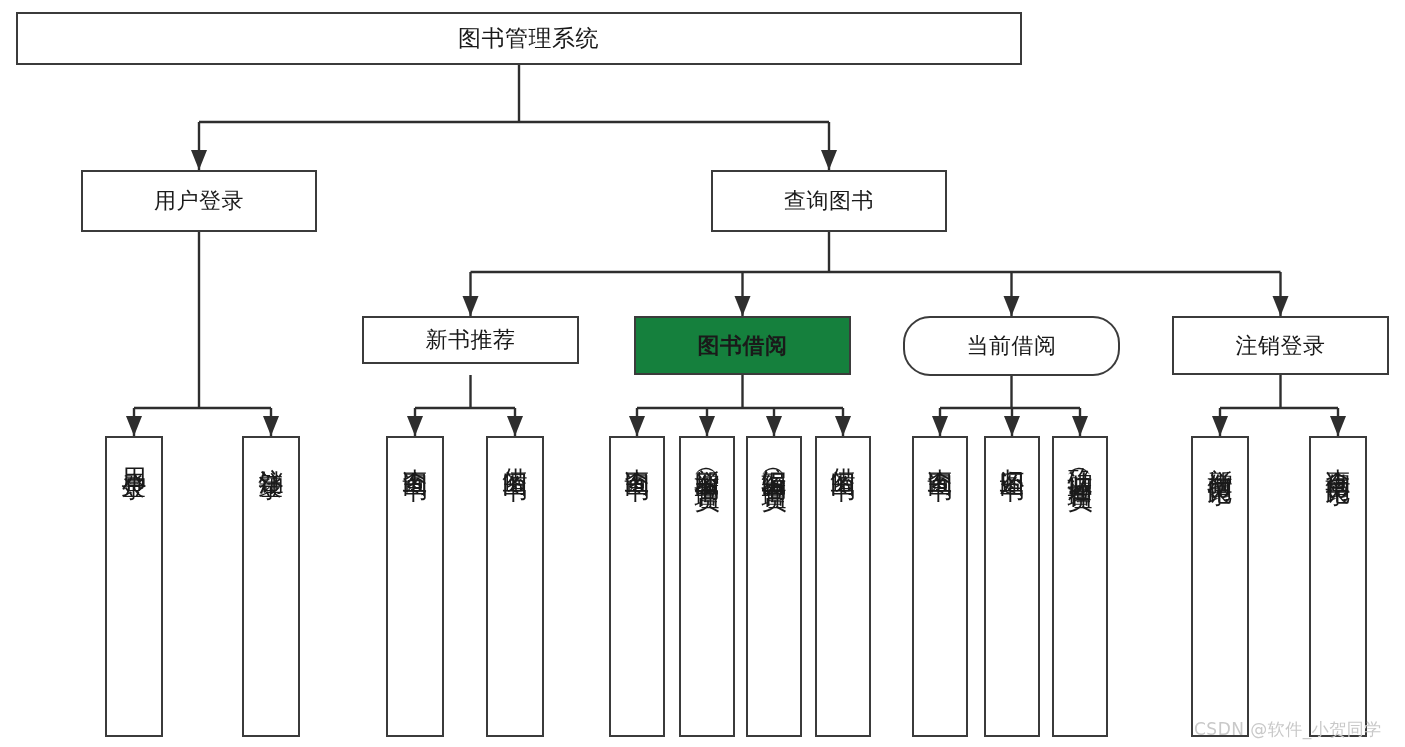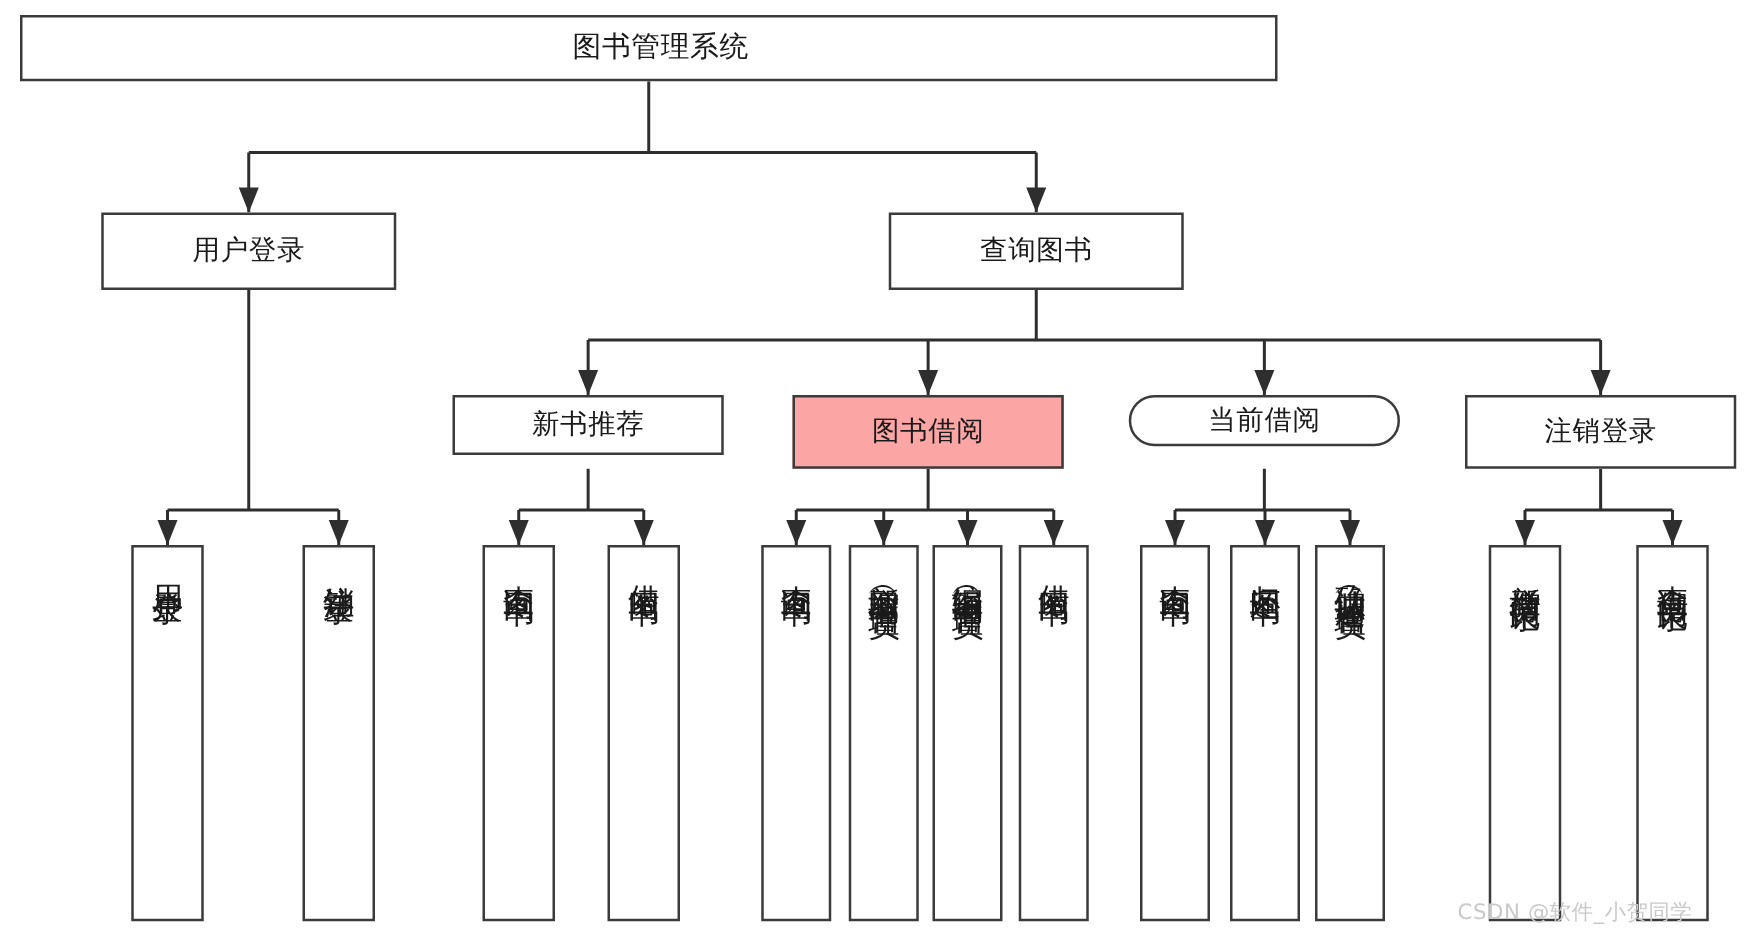--- a/index.html
+++ b/index.html
@@ -133,24 +133,24 @@
       </div>
       <div class="node horiz" style="left: 81px; top: 170px; width: 236px; height: 62px; border-color: rgb(59, 59, 59); background: rgb(255, 255, 255);">
         <span class="label">用户登录</span>
       </div>
       <div class="node horiz" style="left: 711px; top: 170px; width: 236px; height: 62px; border-color: rgb(59, 59, 59); background: rgb(255, 255, 255);">
         <span class="label">查询图书</span>
       </div>
       <div class="node horiz" style="left: 362px; top: 316px; width: 217px; height: 48px; border-color: rgb(59, 59, 59); background: rgb(255, 255, 255);">
         <span class="label">新书推荐</span>
       </div>
-      <div class="node horiz" style="left: 634px; top: 316px; width: 217px; height: 59px; border-color: rgb(59, 59, 59); background: #fca5a5;">
+      <div class="node horiz" style="left: 634px; top: 316px; width: 217px; height: 59px; border-color: rgb(59, 59, 59); background: #15803d; font-weight: bold;">
         <span class="label">图书借阅</span>
       </div>
-      <div class="node horiz" style="left: 903px; top: 316px; width: 217px; height: 41px; border-color: rgb(59, 59, 59); background: rgb(255, 255, 255); border-radius: 27px;">
+      <div class="node horiz" style="left: 903px; top: 316px; width: 217px; height: 60px; border-color: rgb(59, 59, 59); background: rgb(255, 255, 255); border-radius: 27px;">
         <span class="label">当前借阅</span>
       </div>
       <div class="node horiz" style="left: 1172px; top: 316px; width: 217px; height: 59px; border-color: rgb(59, 59, 59); background: rgb(255, 255, 255);">
         <span class="label">注销登录</span>
       </div>
       <div class="node vert" style="left: 105px; top: 436px; width: 58px; height: 301px; border-color: rgb(59, 59, 59); background: rgb(255, 255, 255);">
         <span class="label">用户登录</span>
       </div>
       <div class="node vert" style="left: 242px; top: 436px; width: 58px; height: 301px; border-color: rgb(59, 59, 59); background: rgb(255, 255, 255);">
         <span class="label">注销登录</span>
@@ -182,14 +182,14 @@
       <div class="node vert" style="left: 1052px; top: 436px; width: 56px; height: 301px; border-color: rgb(59, 59, 59); background: rgb(255, 255, 255);">
         <span class="label">确认归还（管理员）</span>
       </div>
       <div class="node vert" style="left: 1191px; top: 436px; width: 58px; height: 301px; border-color: rgb(59, 59, 59); background: rgb(255, 255, 255);">
         <span class="label">新增借阅记录</span>
       </div>
       <div class="node vert" style="left: 1309px; top: 436px; width: 58px; height: 301px; border-color: rgb(59, 59, 59); background: rgb(255, 255, 255);">
         <span class="label">查询借阅记录</span>
       </div>
     </div>
-  <div class="watermark" style="left: 1166px; top: 718px; color: rgb(201, 201, 201);">CSDN @软件_小贺同学</div>
+  <div class="watermark" style="left: 1194px; top: 718px; color: rgb(201, 201, 201);">CSDN @软件_小贺同学</div>
 </div>
 
 </body></html>

